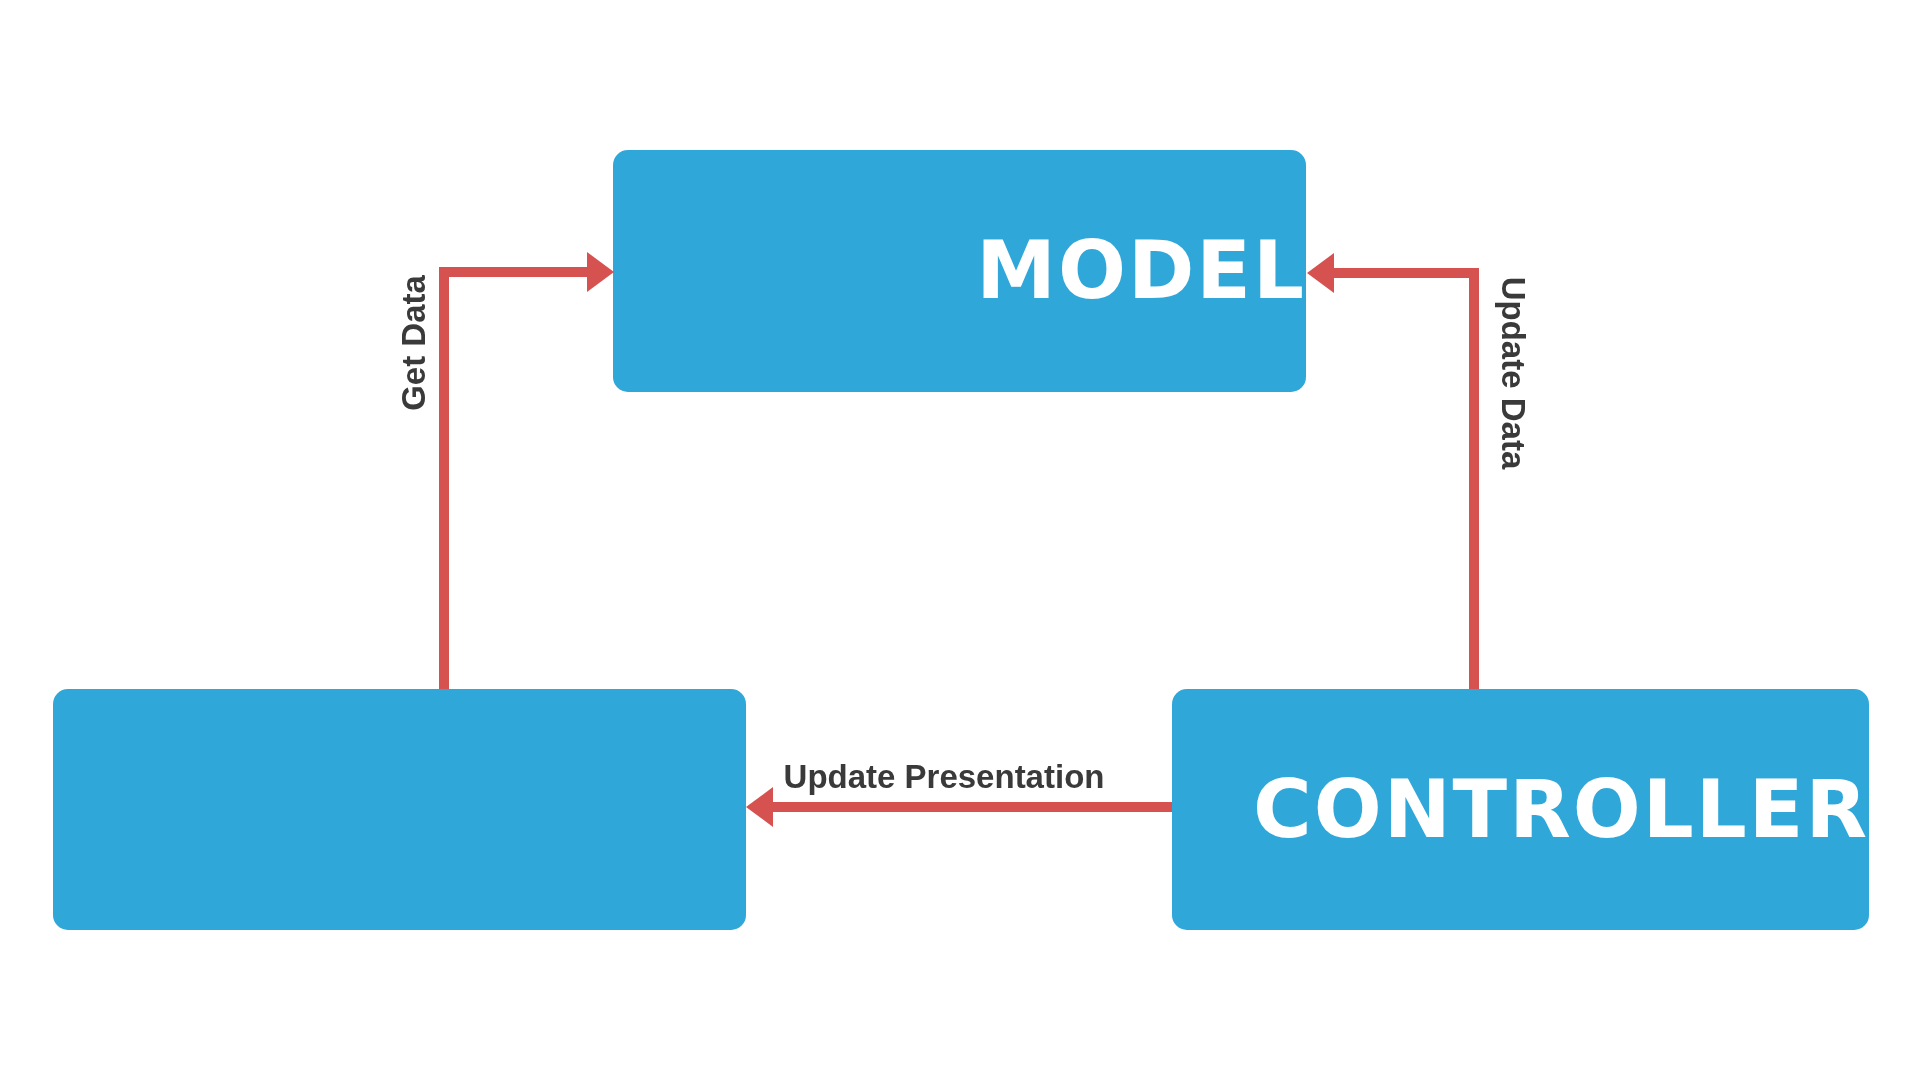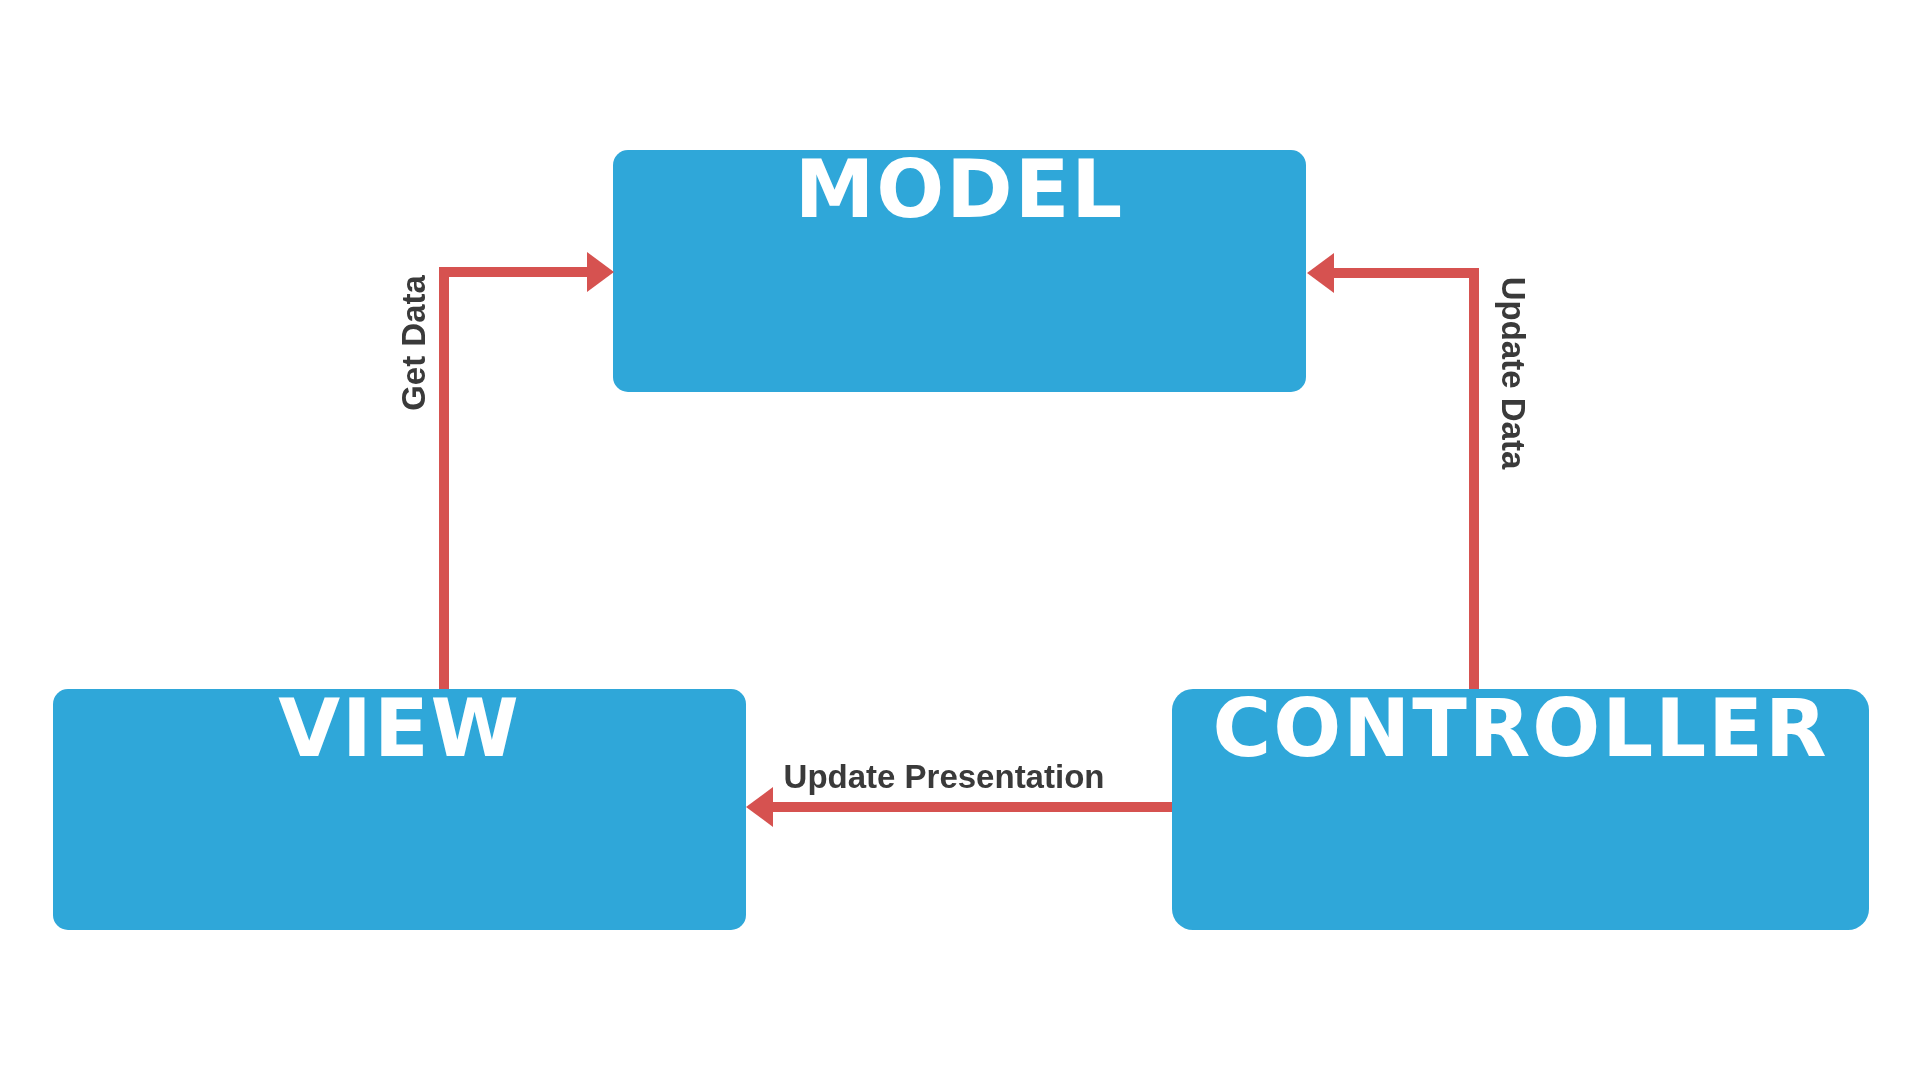--- a/index.html
+++ b/index.html
@@ -22,28 +22,29 @@
     background: var(--background);
   }
 
   
   .node {
     position: absolute;
     background: var(--box-blue);
     border-radius: 15px;
     color: var(--box-text);
     display: flex;
-    align-items: flex-start;
+    flex-direction: column;
+    align-items: flex-end;
     justify-content: center;
     gap: 26px;
     text-align: center;
   }
   .node-model      { left: 613px;  top: 150px; width: 693px; height: 242px; }
   .node-view       { left: 53px;   top: 689px; width: 693px; height: 241px; }
-  .node-controller { left: 1172px; top: 689px; width: 697px; height: 241px; border-radius: 21px; }
+  .node-controller { left: 1172px; top: 689px; width: 697px; height: 241px; }
 
   .node-title {
     font-family: "DejaVu Sans", sans-serif;
     font-weight: bold;
     font-size: 80px;
     line-height: 1;
     letter-spacing: 2px;
   }
   .node-subtitle {
     font-family: "DejaVu Sans", sans-serif;
@@ -101,21 +102,20 @@
 </head>
 <body>
 
 <div class="canvas">
 
   <section class="node node-model">
     <div class="node-title">MODEL</div>
   </section>
 
   <section class="node node-view">
-    <div class="node-title">VIEW</div>
   </section>
 
   <section class="node node-controller">
     <div class="node-title">CONTROLLER</div>
   </section>
 
   <div class="edge-seg seg-getdata-v"></div>
   <div class="edge-seg seg-getdata-h"></div>
   <div class="arrow-head head-right head-getdata"></div>
   <div class="edge-label label-getdata">Get Data</div>

